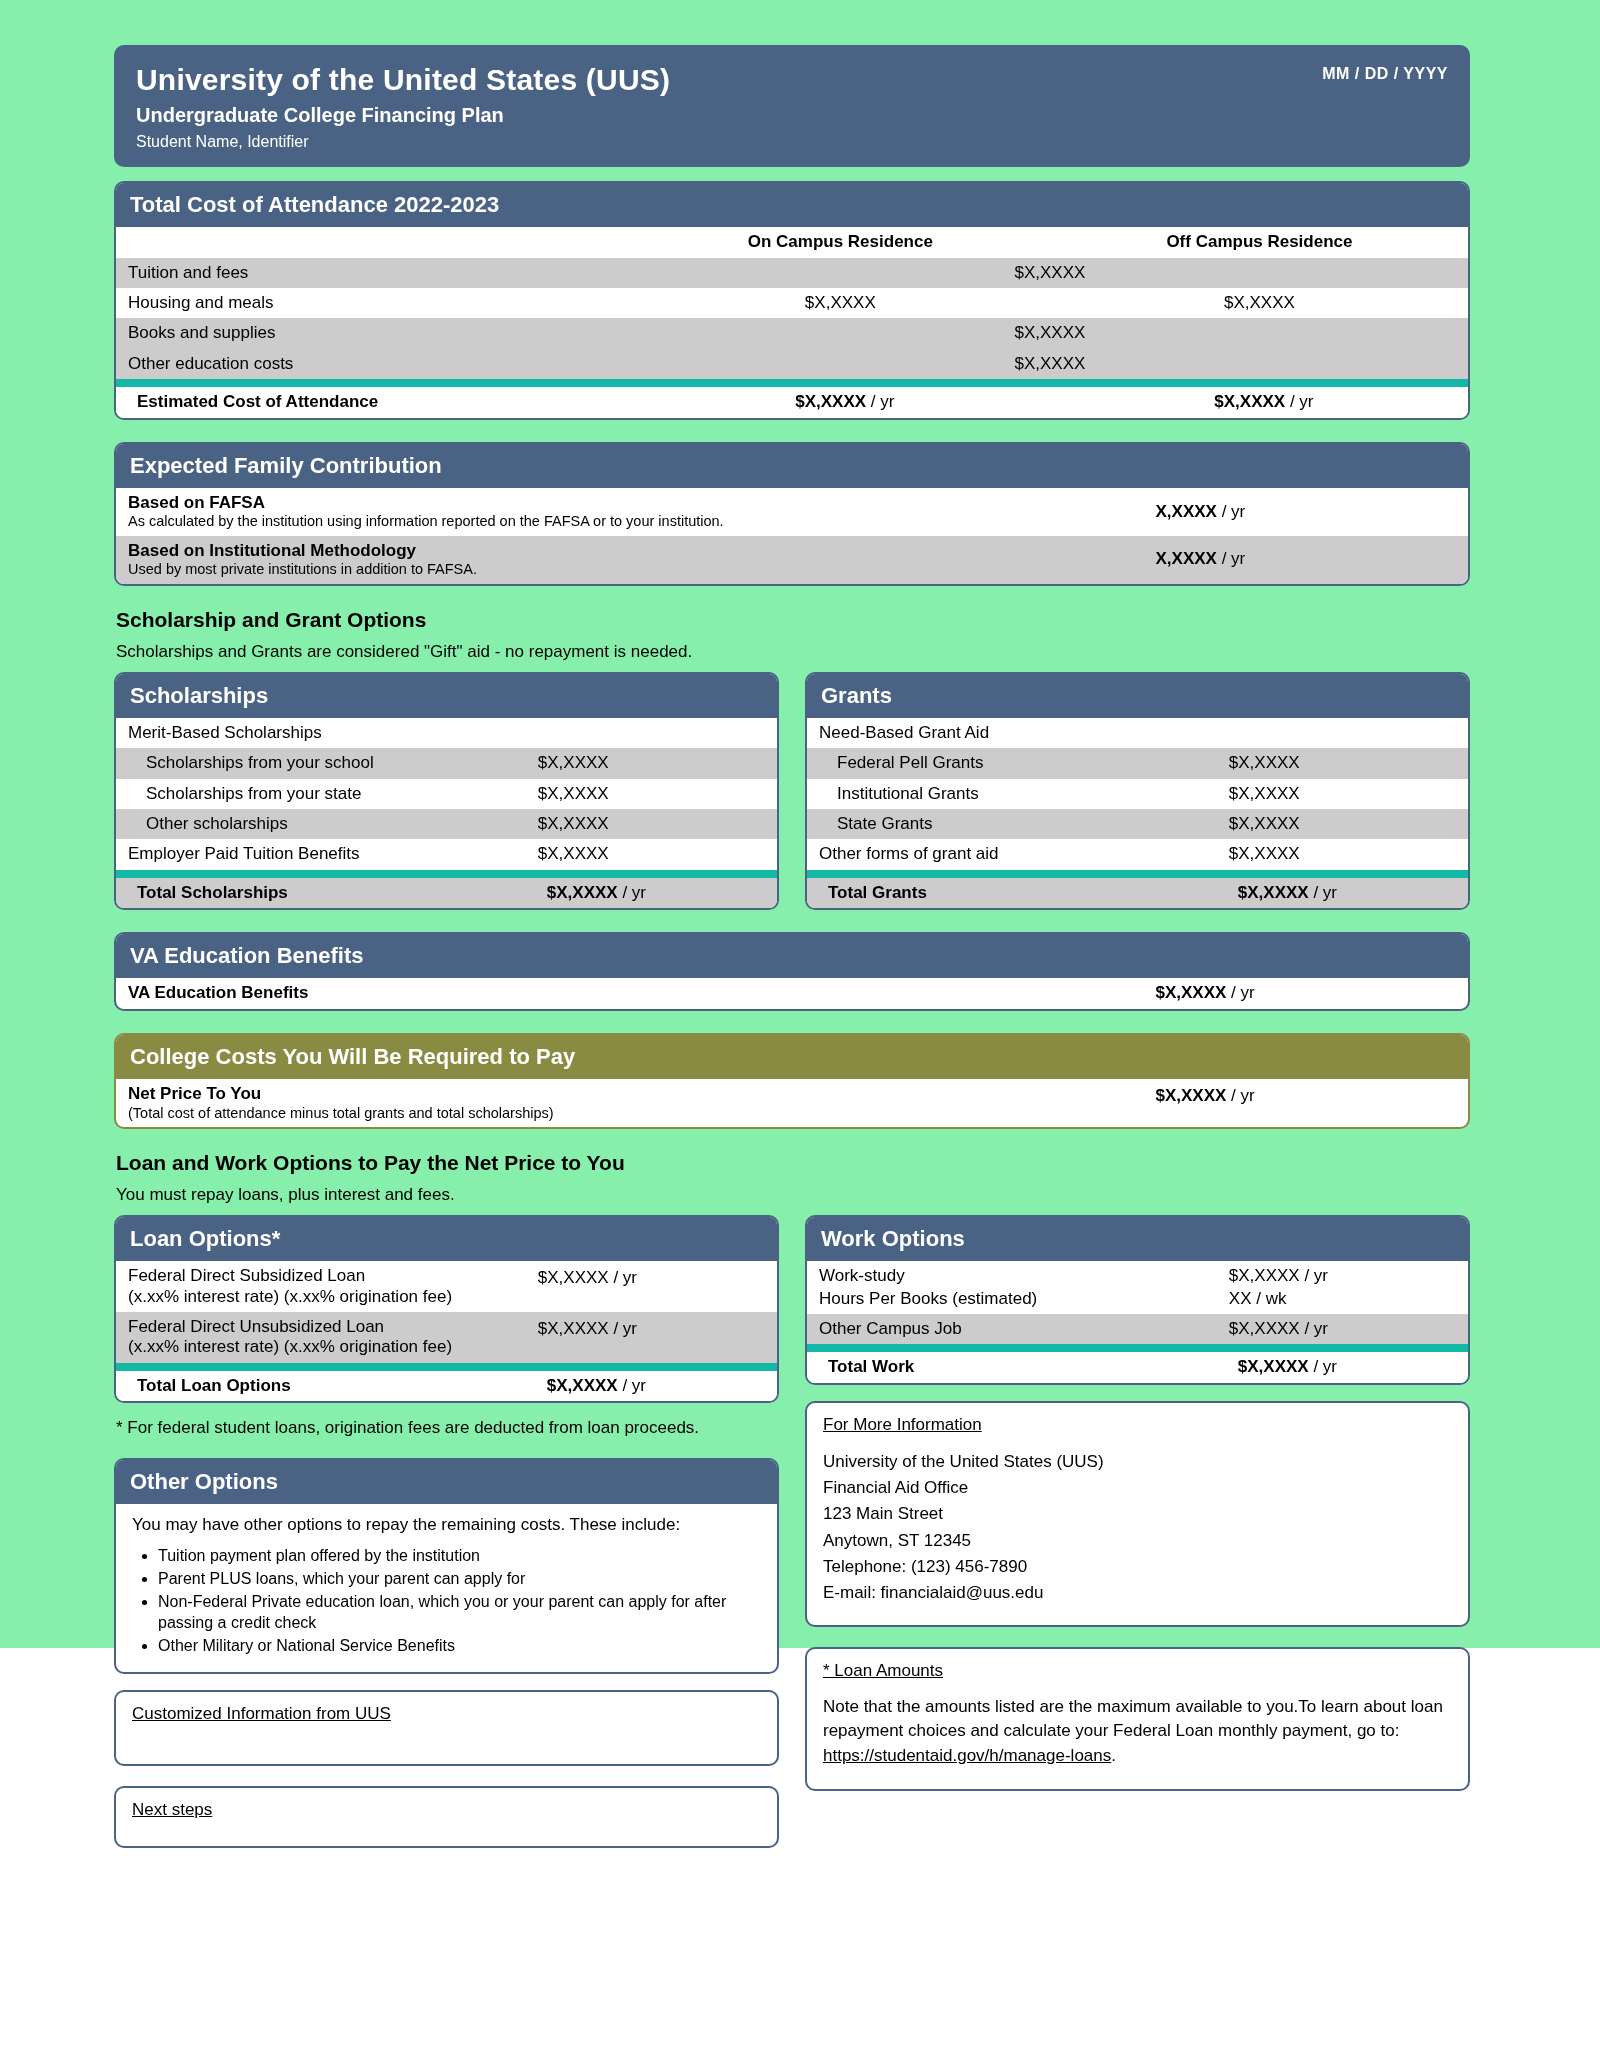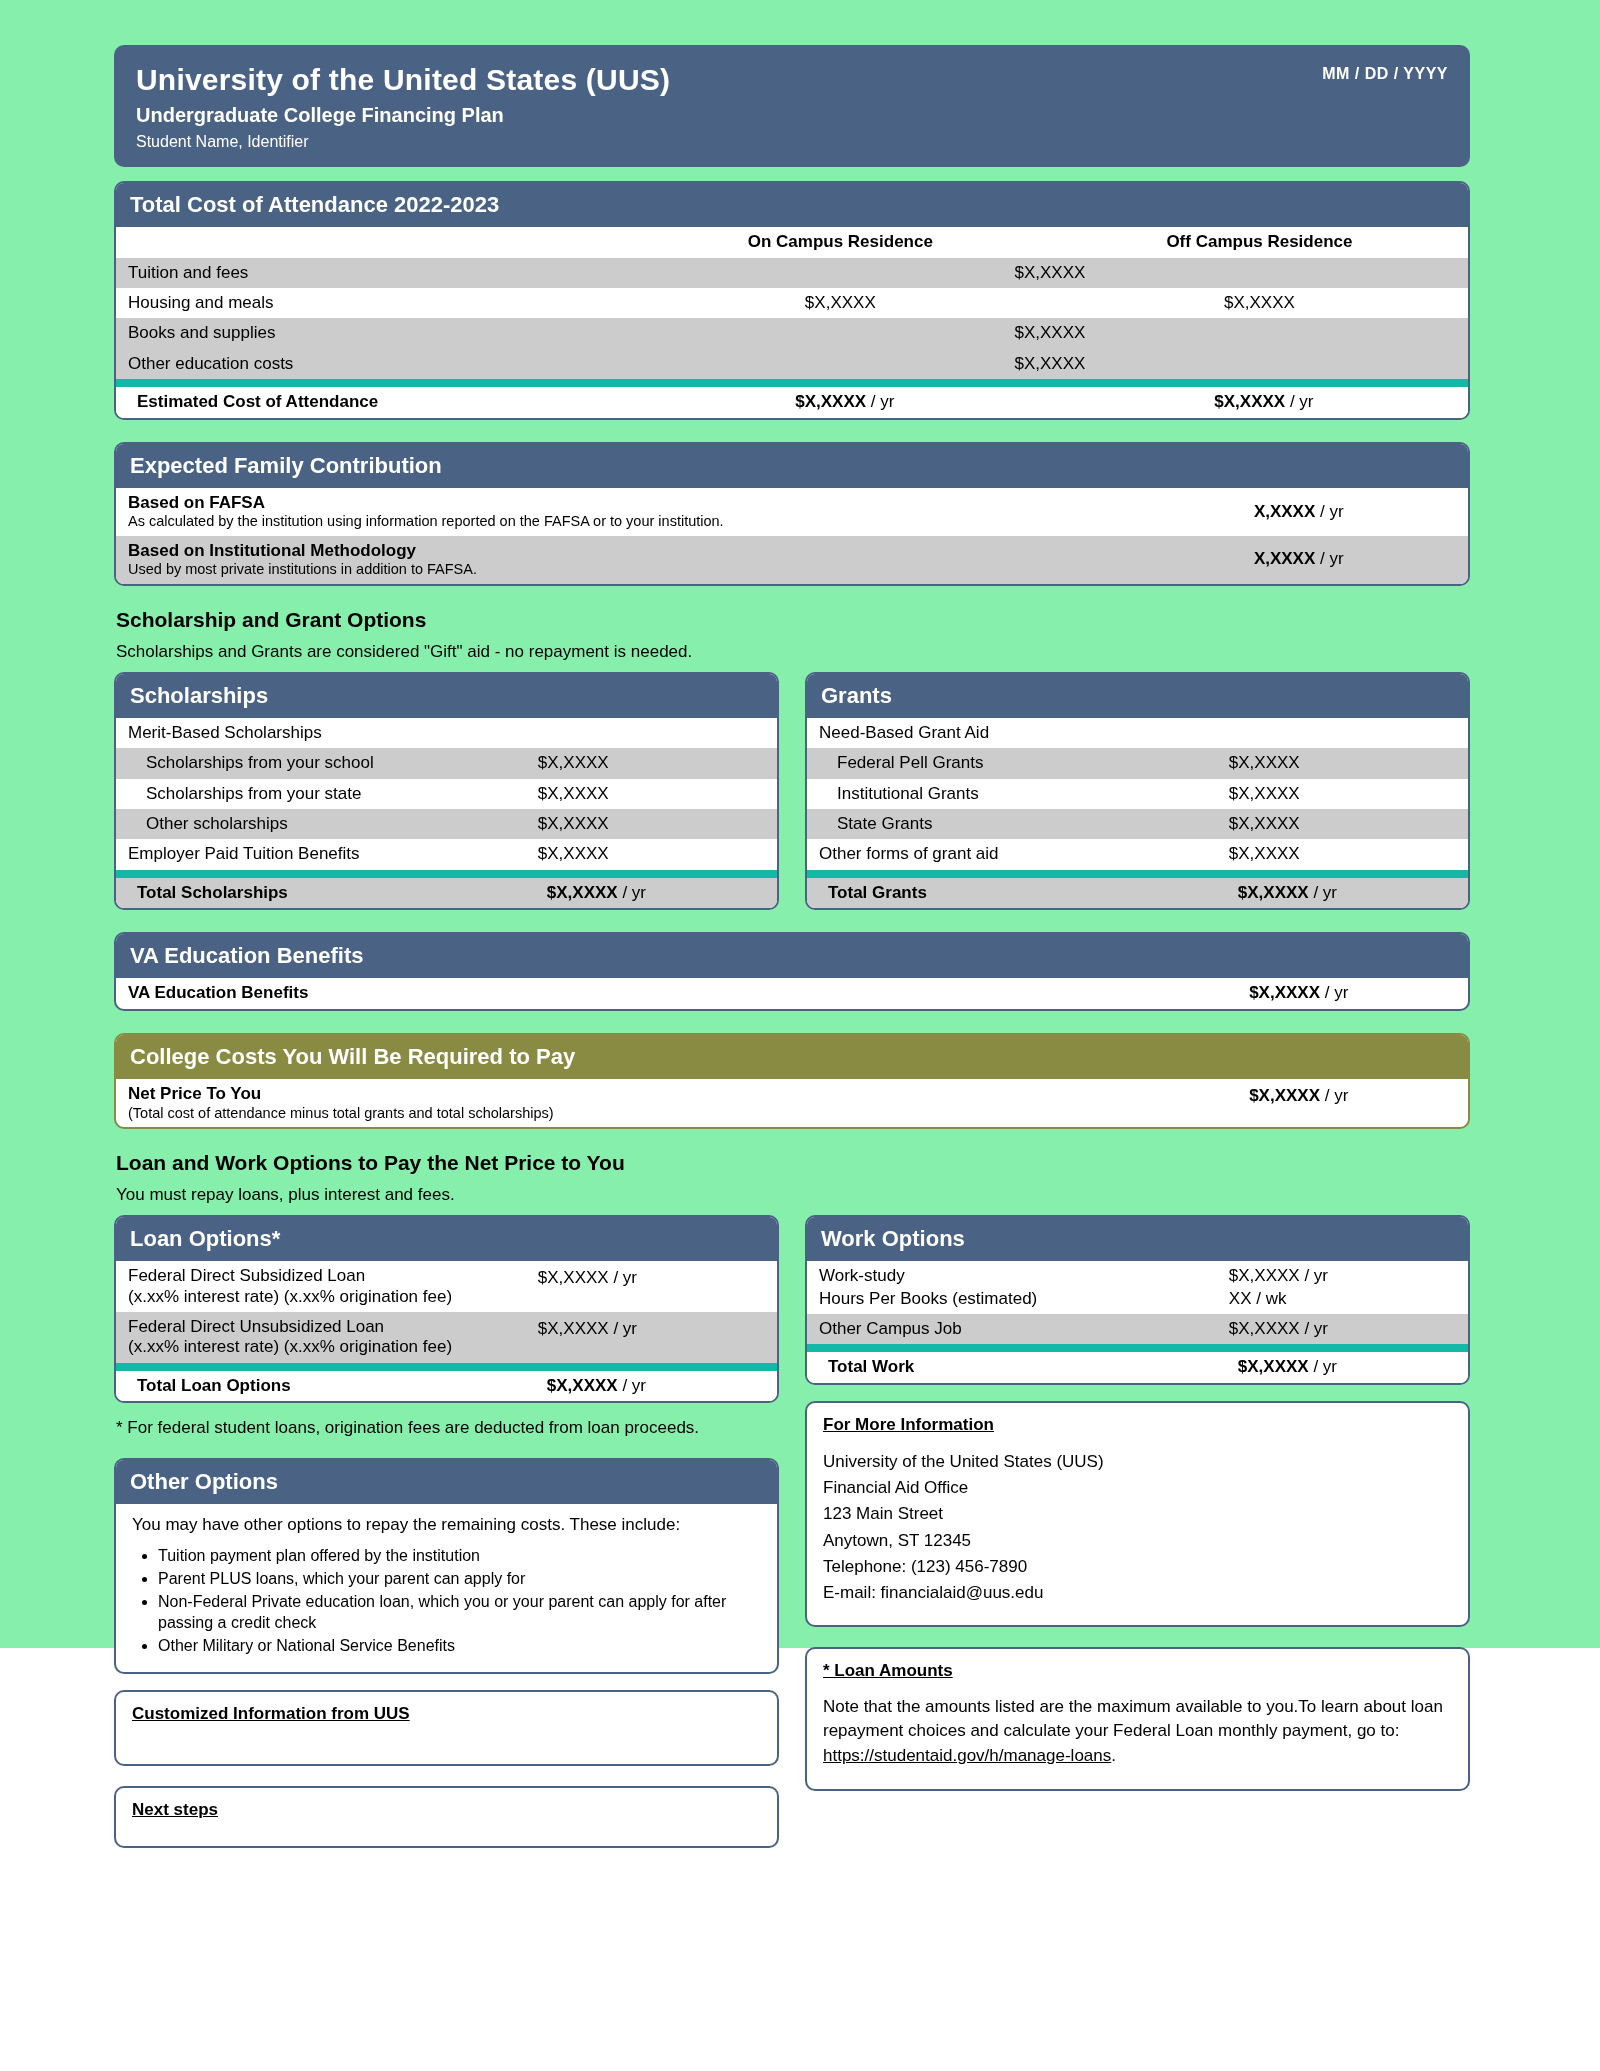--- a/index.html
+++ b/index.html
@@ -102,21 +102,21 @@
     padding-left: 21px;
   }
   .colhead td {
     text-align: center;
     font-weight: bold;
     font-size: 17px;
     padding-top: 8px;
     padding-bottom: 8px;
   }
   .c-center { text-align: center; }
-  .c-right  { text-align: center; }
+  .c-right  { text-align: left; }
   .lbl-indent { padding-left: 30px !important; }
   .sub { font-size: 14.5px; font-weight: normal; line-height: 1.2; }
   .unit { font-weight: normal; }
 
   
   .caption {
     font-size: 21px;
     font-weight: bold;
     margin: 6px 0 10px 2px;
   }
@@ -136,21 +136,21 @@
   
   .box {
     border: 2px solid #4A6385;
     border-radius: 10px;
     background: #ffffff;
     padding: 12px 16px 14px 16px;
     margin-bottom: 20px;
     font-size: 17px;
   }
   .box-title {
-    font-weight: bold;
+    font-weight: normal;
     text-decoration: underline;
     font-size: 17px;
     margin-bottom: 14px;
     display: inline-block;
   }
   .addr-line {
     line-height: 1.55;
     font-size: 17px;
   }
   .note-text {

